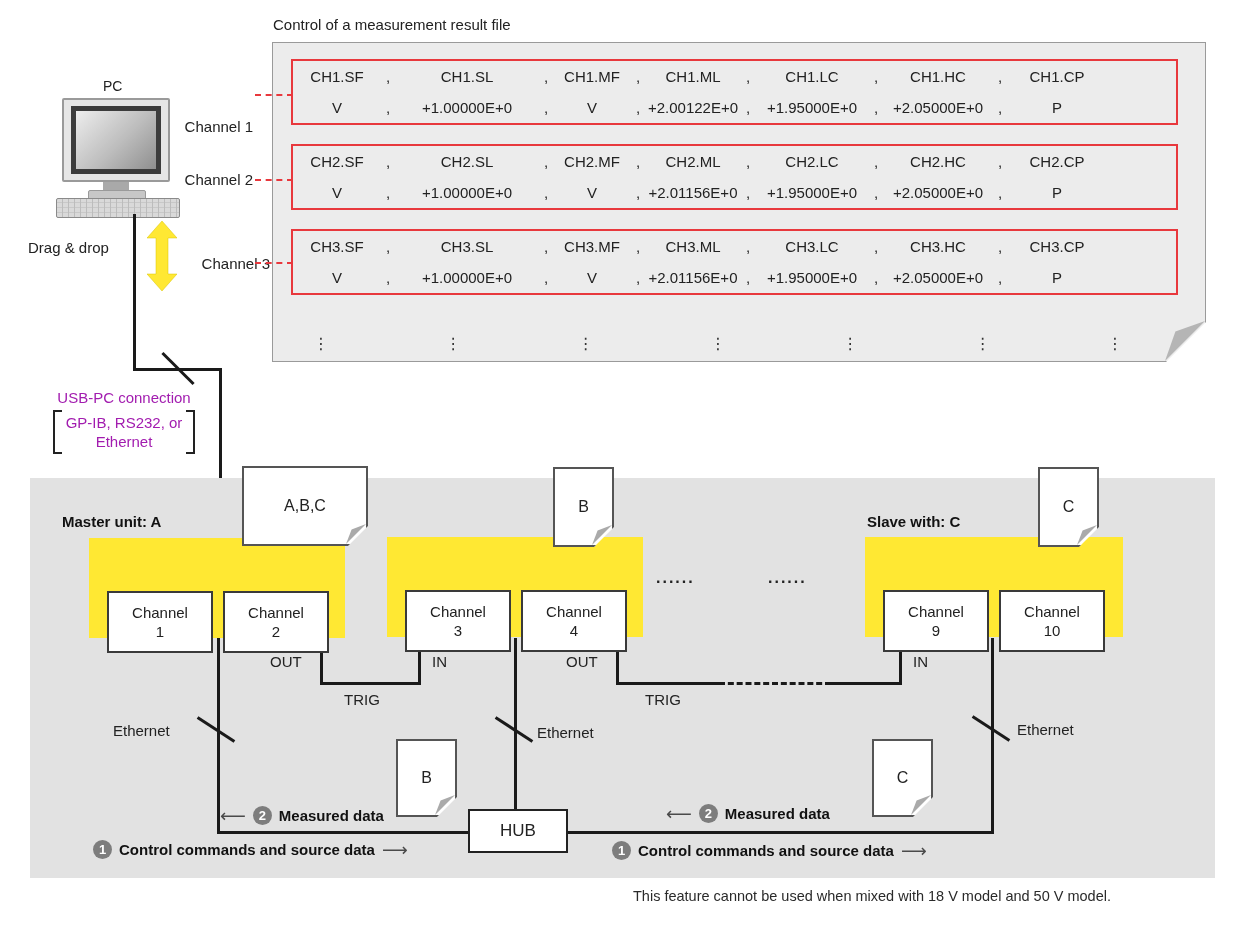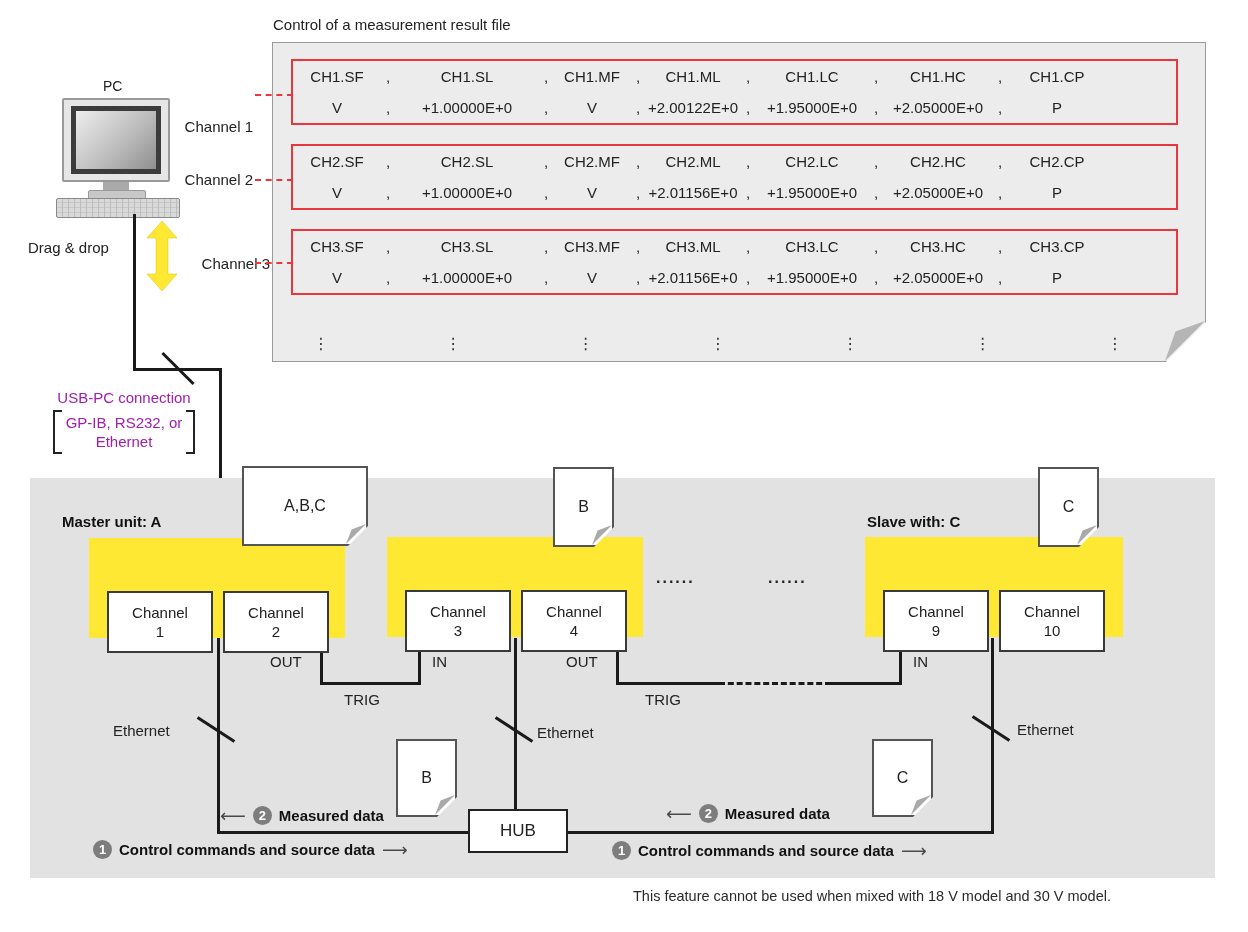--- a/index.html
+++ b/index.html
@@ -361,15 +361,15 @@
     <span class="badge">1</span>
     <span>Control commands and source data</span>
     <span class="farrow">⟶</span>
   </div>
   <div class="abs flow" style="left:612px;top:841px;">
     <span class="badge">1</span>
     <span>Control commands and source data</span>
     <span class="farrow">⟶</span>
   </div>
 
-  <div class="abs footnote">This feature cannot be used when mixed with 18 V model and 30 V model.</div>
+  <div class="abs footnote">This feature cannot be used when mixed with 18 V model and 50 V model.</div>
 
 </div>
 
 </body></html>

